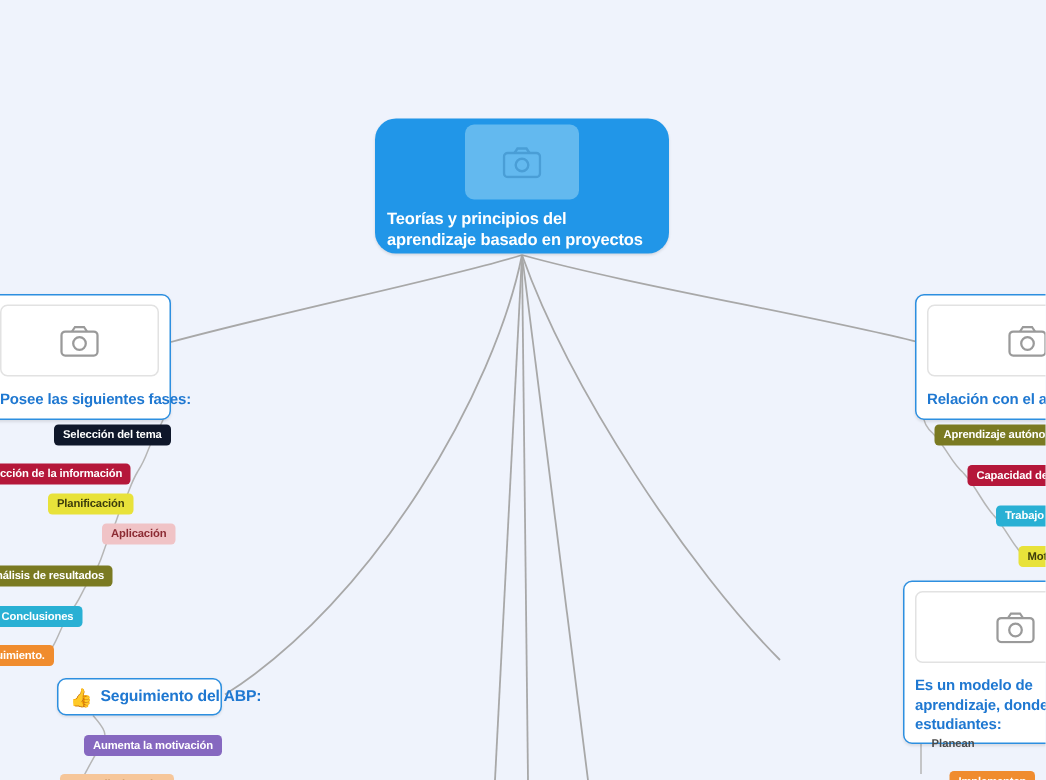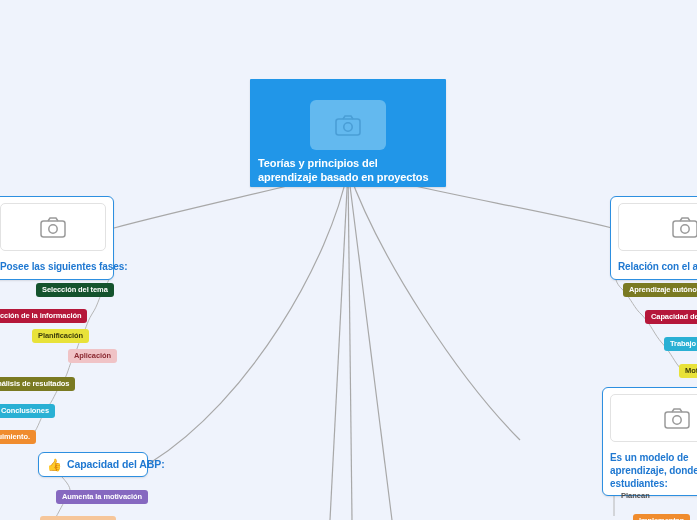--- a/index.html
+++ b/index.html
@@ -29,25 +29,25 @@
     height: 520px;
     pointer-events: none;
   }
 
   
   .root-node {
     position: absolute;
     left: 250px;
     top: 79px;
     width: 196px;
-    height: 108px;
+    height: 90px;
     background: #2196e8;
-    border-radius: 1px;
+    border-radius: 14px;
     box-sizing: border-box;
-    padding: 21px 8px 6px 8px;
+    padding: 4px 8px 6px 8px;
     box-shadow: 0 1px 2px rgba(0,0,0,0.12);
   }
   .root-thumb {
     width: 76px;
     height: 50px;
     margin: 0 auto;
     background: #63b9ef;
     border-radius: 6px;
     display: flex;
     align-items: center;
@@ -184,31 +184,31 @@
     <div class="card-thumb">
       <svg class="camera-svg" width="26" height="22" viewBox="0 0 26 22">
         <rect x="1" y="5" width="24" height="16" rx="2.5" fill="none" stroke="#9a9a9a" stroke-width="1.5"></rect>
         <path d="M8 5 L10 2 H16 L18 5" fill="none" stroke="#9a9a9a" stroke-width="1.5"></path>
         <circle cx="13" cy="13" r="4.2" fill="none" stroke="#9a9a9a" stroke-width="1.5"></circle>
       </svg>
     </div>
     <div class="card-title">Posee las siguientes fases:</div>
   </div>
 
-  <div class="chip" style="left: 36px; top: 283px; background: #14532d; color: rgb(255, 255, 255);">Selección del tema</div>
+  <div class="chip" style="left: 36px; top: 283px; background: #0f172a; color: rgb(255, 255, 255);">Selección del tema</div>
   <div class="chip" style="left: -30px; top: 309px; background: rgb(181, 23, 58); color: rgb(255, 255, 255);">Recolección de la información</div>
   <div class="chip" style="left: 32px; top: 329px; background: rgb(232, 226, 58); color: rgb(61, 61, 12); text-align: center;">Planificación</div>
   <div class="chip" style="left: 40px; top: 349px; background: rgb(240, 195, 198); color: rgb(140, 43, 51); margin-left: 28px;">Aplicación</div>
   <div class="chip" style="left: -14px; top: 377px; background: rgb(122, 122, 34); color: rgb(255, 255, 255);">Análisis de resultados</div>
   <div class="chip" style="left: -5px; top: 404px; background: rgb(41, 176, 212); color: rgb(255, 255, 255);">Conclusiones</div>
   <div class="chip" style="left: -22px; top: 430px; background: rgb(240, 140, 46); color: rgb(255, 255, 255);">Seguimiento.</div>
 
   <div class="card" id="node-fortalezas">
     <span class="thumb-emoji">👍</span>
-    <span class="card-title">Capacidad del ABP:</span>
+    <span class="card-title">Seguimiento del ABP:</span>
   </div>
 
   <div class="chip" style="left: 56px; top: 490px; background: rgb(134, 104, 192); color: rgb(255, 255, 255); text-align: center;">Aumenta la motivación</div>
   <div class="chip" style="left: 40px; top: 516px; background: rgb(246, 198, 154); color: rgb(138, 74, 18);">Aprendizaje activo</div>
 
   <div class="card" id="node-relacion">
     <div class="card-thumb">
       <svg class="camera-svg" width="26" height="22" viewBox="0 0 26 22">
         <rect x="1" y="5" width="24" height="16" rx="2.5" fill="none" stroke="#9a9a9a" stroke-width="1.5"></rect>
         <path d="M8 5 L10 2 H16 L18 5" fill="none" stroke="#9a9a9a" stroke-width="1.5"></path>

